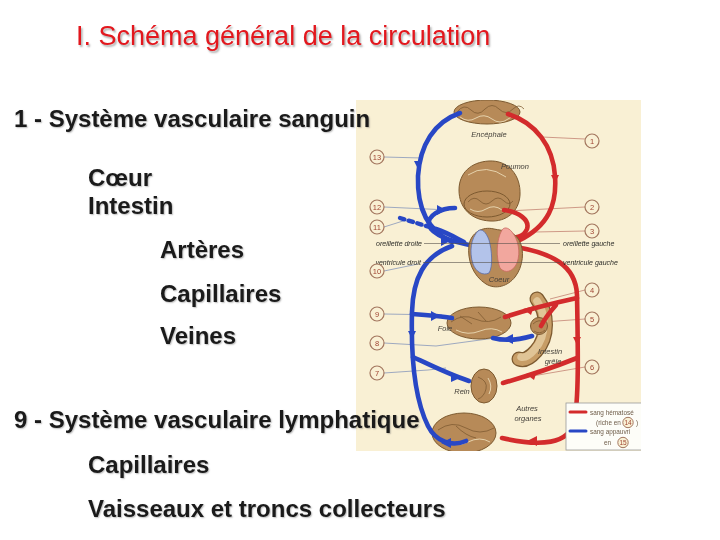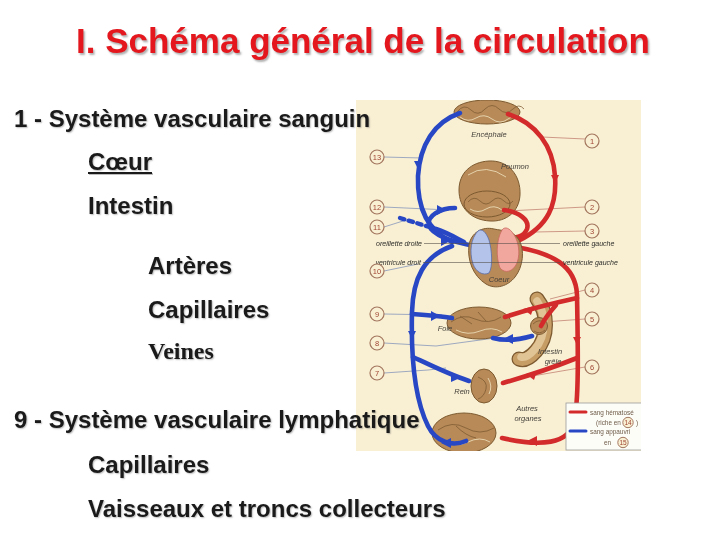--- a/index.html
+++ b/index.html
@@ -4,27 +4,27 @@
 <style>
   :root{
     --title:#e3171d; --panel_bg:#f9f0d4; --artery:#d32b2c; --vein:#2847c5;
     --organ:#b78a58; --organ_dark:#7d5a30; --marker_ring:#a3765e; --marker_text:#a04432;
     --label_text:#44403a; --legend_text:#6e5c48; --legend_border:#999999;
     --legend_bg:#fdfdf8; --body_text:#1a1a1a;
   }
   html,body{margin:0;padding:0;}
   body{width:720px;height:540px;font-family:"Liberation Sans",sans-serif;}
   .slide{position:relative;width:720px;height:540px;background:#ffffff;overflow:hidden;}
-  .title{position:absolute;left:76px;top:21px;font-size:35px;font-weight:bold;color:var(--title);
+  .title{position:absolute;left:76px;top:21px;font-size:27px;font-weight:normal;color:var(--title);
          text-shadow:1.5px 1.5px 2px rgba(80,80,80,0.45);white-space:nowrap;z-index:3;}
   .outline-item{position:absolute;font-size:24px;font-weight:bold;color:var(--body_text);
          text-shadow:1px 1px 1.5px rgba(90,90,90,0.4);white-space:nowrap;z-index:3;}
-  .i0{left:14px;} .i1{left:88px;} .i2{left:148px;margin-top:16px;}
-  .t0{top:105px;} .t1{top:148px;text-decoration:underline;} .t2{top:192px;} .t3{top:236px;} .t4{top:280px;}
-  .t5{top:322px;font-family:Liberation Serif, serif;} .t6{top:406px;} .t7{top:451px;} .t8{top:495px;}
+  .i0{left:14px;} .i1{left:88px;} .i2{left:160px;}
+  .t0{top:105px;} .t1{top:164px;} .t2{top:192px;} .t3{top:236px;} .t4{top:280px;}
+  .t5{top:322px;} .t6{top:406px;} .t7{top:451px;} .t8{top:495px;}
   .diagram{position:absolute;left:356px;top:100px;z-index:1;}
   .panel{fill:var(--panel_bg);}
   .artery{stroke:var(--artery);fill:none;stroke-width:4.6;stroke-linecap:round;}
   .vein{stroke:var(--vein);fill:none;stroke-width:4.6;stroke-linecap:round;}
   .vein-dash{stroke:var(--vein);fill:none;stroke-width:4.4;stroke-linecap:round;stroke-dasharray:4.5 4.5;}
   .organ{fill:var(--organ);stroke:var(--organ_dark);stroke-width:1;}
   .organ-tex{stroke:var(--organ_dark);fill:none;stroke-width:0.9;opacity:.85;}
   .organ-lite{stroke:#ead9b5;fill:none;stroke-width:1;opacity:.9;}
   .gut-out{stroke:var(--organ_dark);fill:none;stroke-width:15;stroke-linecap:round;}
   .gut-mid{stroke:#c79d66;fill:none;stroke-width:12.5;stroke-linecap:round;}

